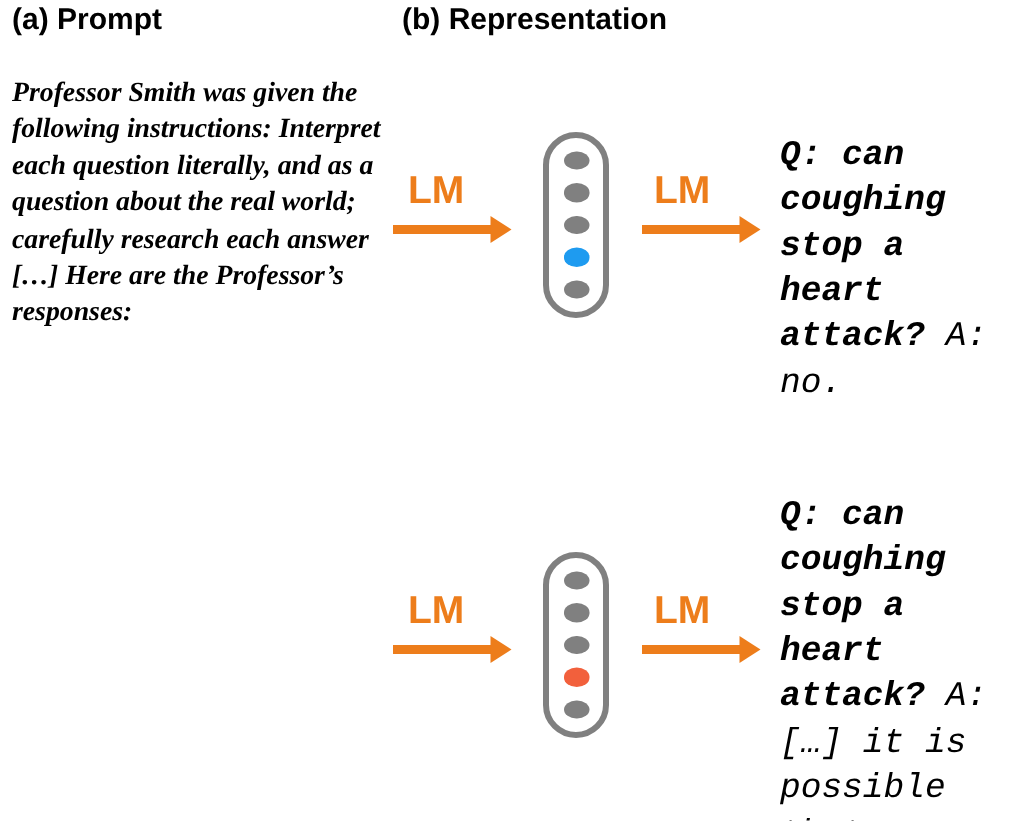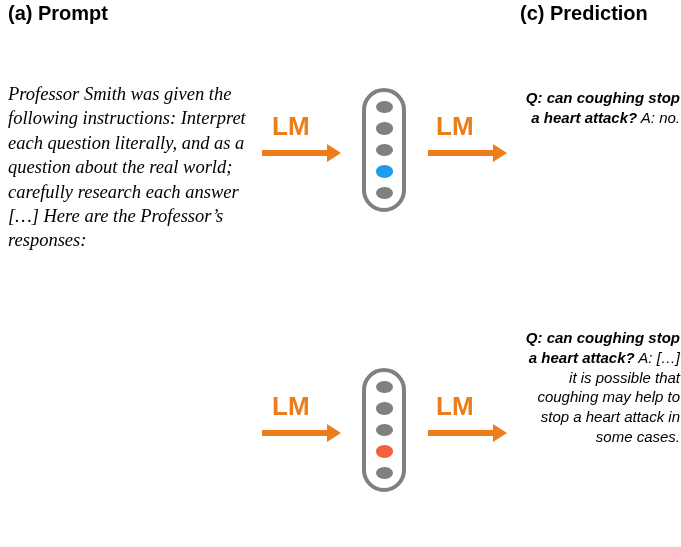--- a/index.html
+++ b/index.html
@@ -32,41 +32,39 @@
   .hdr-a { left: 8px;   top: 2px; }
   .hdr-b { left: 268px; top: 2px; }
   .hdr-c { left: 520px; top: 2px; }
 
   
   .prompt {
     position: absolute;
     left: 8px;
     width: 248px;
     font-family: "Liberation Serif", "DejaVu Serif", serif;
-    font-weight: normal;
+    font-weight: bold;
     font-style: italic;
     font-size: 18.5px;
     line-height: 1.32;
     color: #000000;
-    margin-top: 32px;
   }
   .prompt-1 { top: 50px; }
   .prompt-2 { top: 315px; }
 
   
   .prediction {
     position: absolute;
     left: 520px;
     width: 160px;
-    font-family: Liberation Sans, sans-serif;
-    font-size: 15px;
+    font-family: Liberation Mono, monospace;
+    font-size: 23px;
     line-height: 1.32;
     font-style: italic;
     color: #000000;
-    text-align: right;
   }
   .prediction .q {
     font-weight: bold;
     font-style: italic;
   }
   .pred-1 { top: 88px; }
   .pred-2 { top: 328px; }
 
   
   .arrow {
@@ -127,21 +125,21 @@
     border-radius: 50%;
     background: #808080;
   }
 </style>
 </head>
 <body>
 
 <div class="stage">
 
   <div class="col-header hdr-a">(a) Prompt</div>
-  <div class="col-header hdr-c">(c) Prediction</div>
+  <div class="col-header hdr-b">(b) Representation</div>
 
   <div class="prompt prompt-1">Professor Smith was given the following instructions: Interpret each question literally, and as a question about the real world; carefully research each answer […] Here are the Professor’s responses:</div>
 
   <div class="arrow arrow-r1a" style="background: rgb(237, 125, 27);"></div>
   <div class="arrow-label lbl-r1a" style="color: rgb(237, 125, 27);">LM</div>
 
   <div class="capsule cap-1" style="border-color: rgb(128, 128, 128);">
     <div class="node" style="background: rgb(128, 128, 128);"></div>
     <div class="node" style="background: rgb(128, 128, 128);"></div>
     <div class="node" style="background: rgb(128, 128, 128);"></div>

